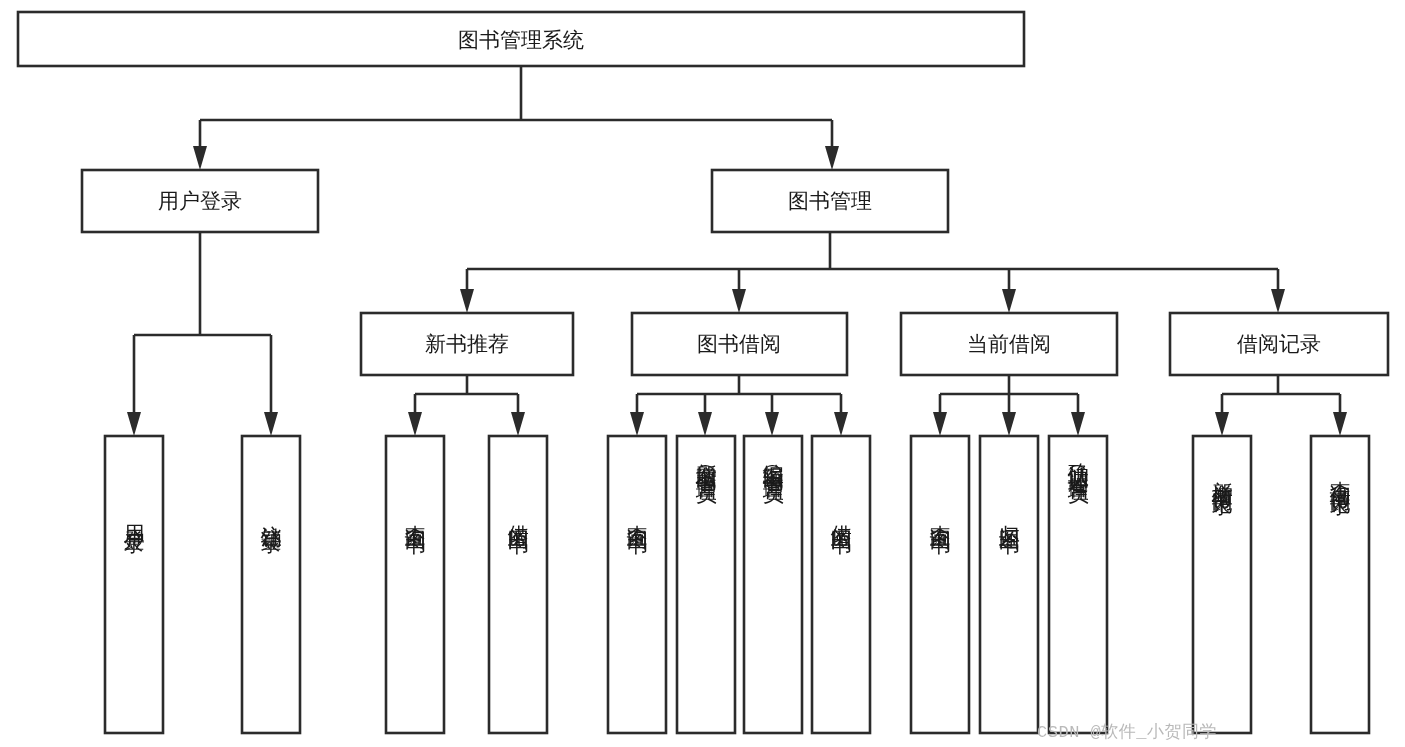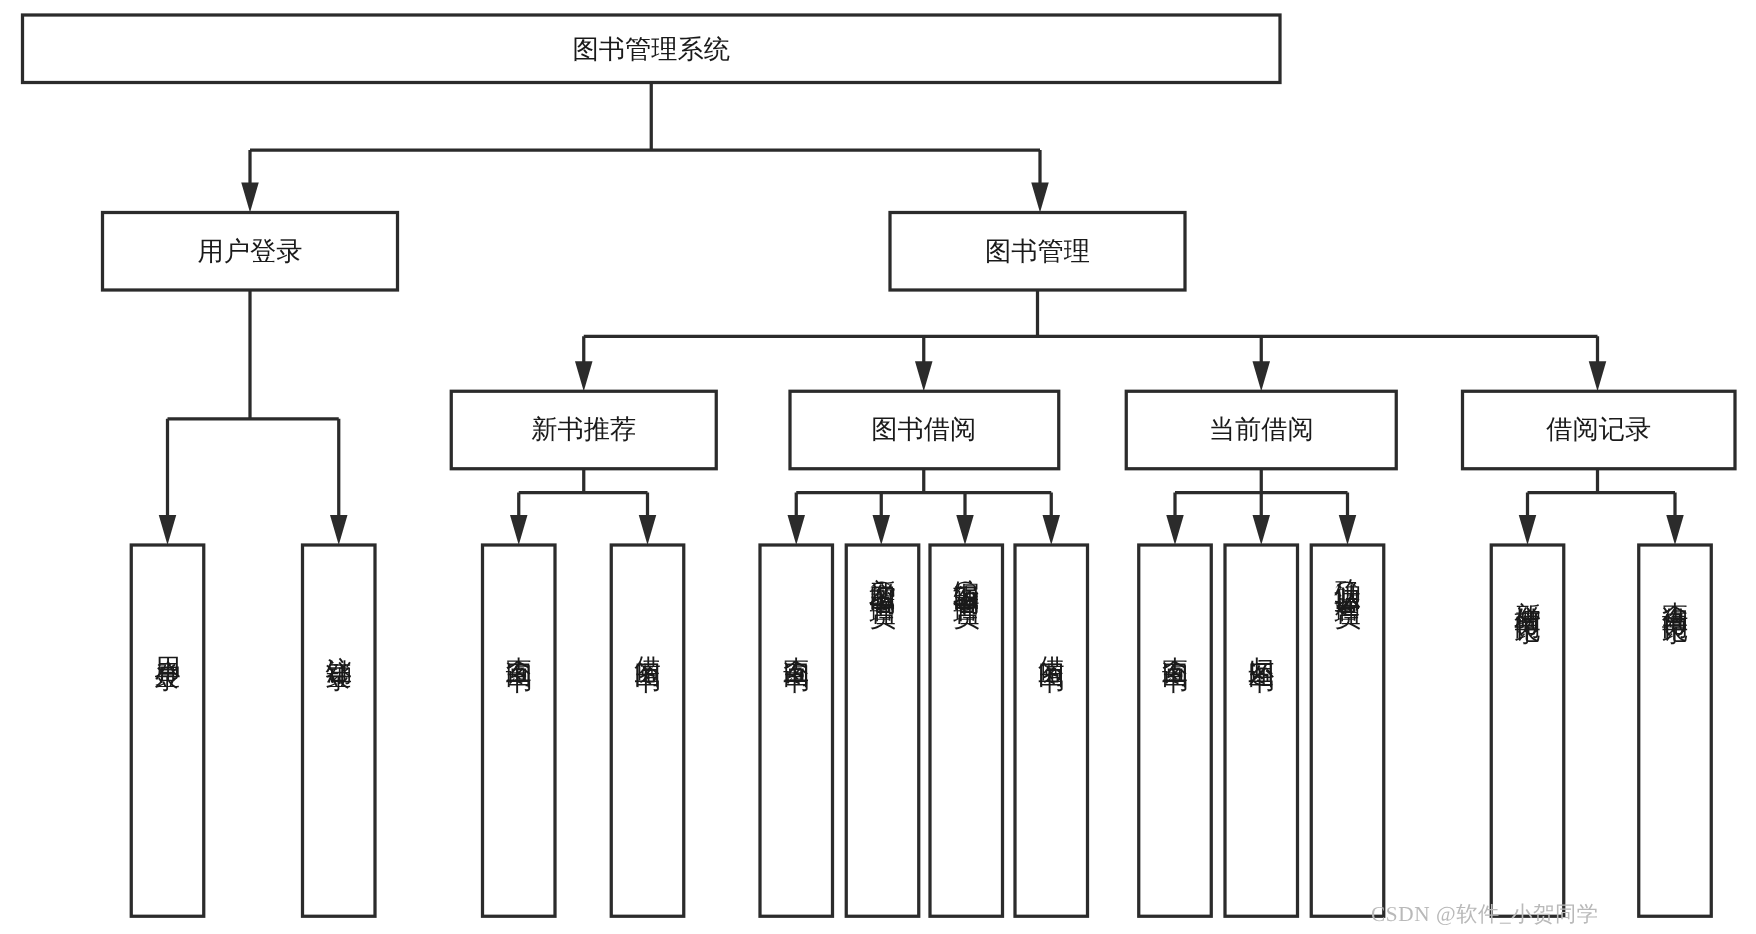--- a/index.html
+++ b/index.html
@@ -11,21 +11,20 @@
     width: 1405px;
     height: 747px;
     overflow: hidden;
     font-family: "DejaVu Sans", "Liberation Sans", sans-serif;
   }
   #diagram-root {
     position: relative;
     width: 1233px;
     height: 747px;
     background: #ffffff;
-    padding-left: 48px;
   }
   svg.diagram-svg {
     position: absolute;
     top: 0;
     left: 0;
     width: 1405px;
     height: 747px;
   }
   .node-box {
     fill: #ffffff;
@@ -62,23 +61,23 @@
     text-orientation: upright;
     font-family: "DejaVu Sans", "Liberation Sans", sans-serif;
     font-size: 21px;
     line-height: 1.25;
     color: #1a1a1a;
     letter-spacing: 3px;
     white-space: nowrap;
   }
   .watermark {
     position: absolute;
-    right: 2px;
+    right: 16px;
     bottom: 4px;
-    font-family: Liberation Serif, serif;
+    font-family: Liberation Mono, monospace;
     font-size: 17px;
     color: #b9b9b9;
     white-space: nowrap;
     letter-spacing: 0.5px;
   }
 </style>
 </head>
 <body>
 
 <div id="diagram-root">

